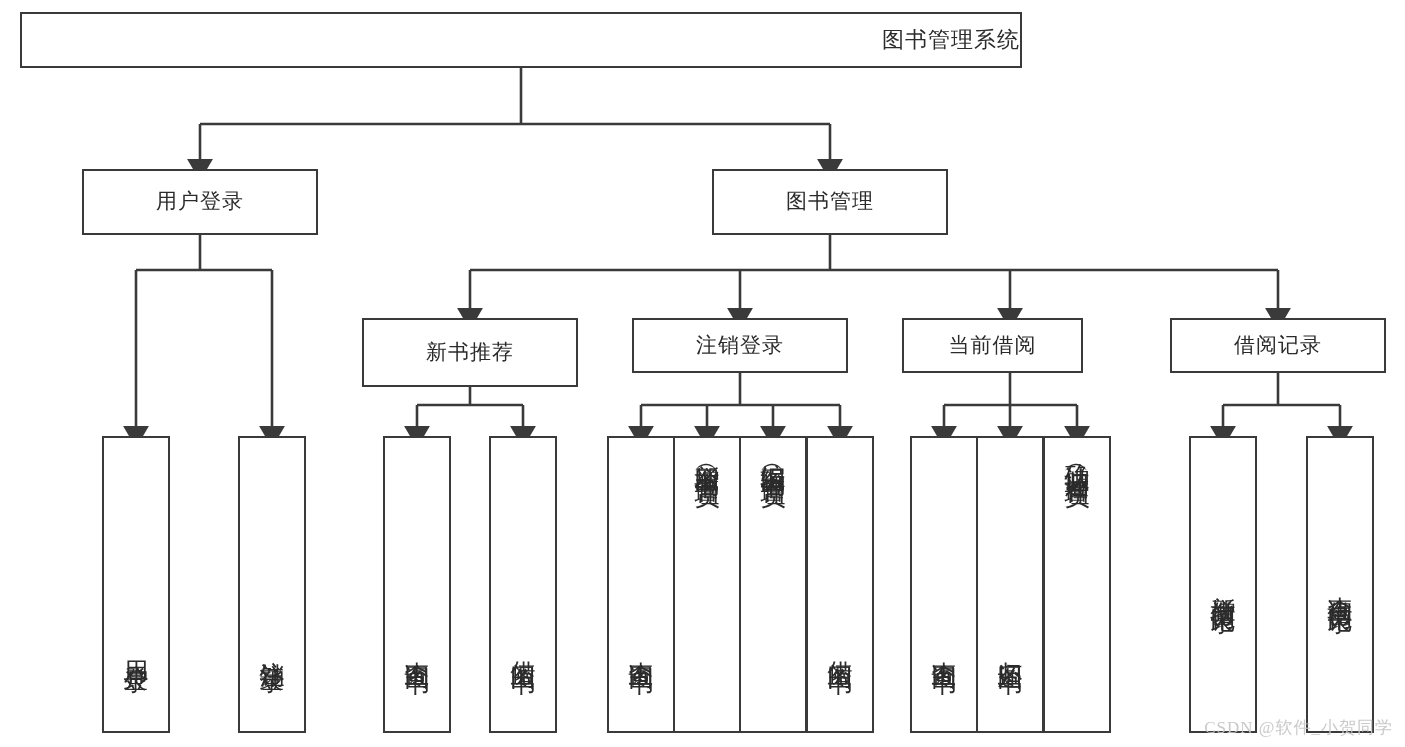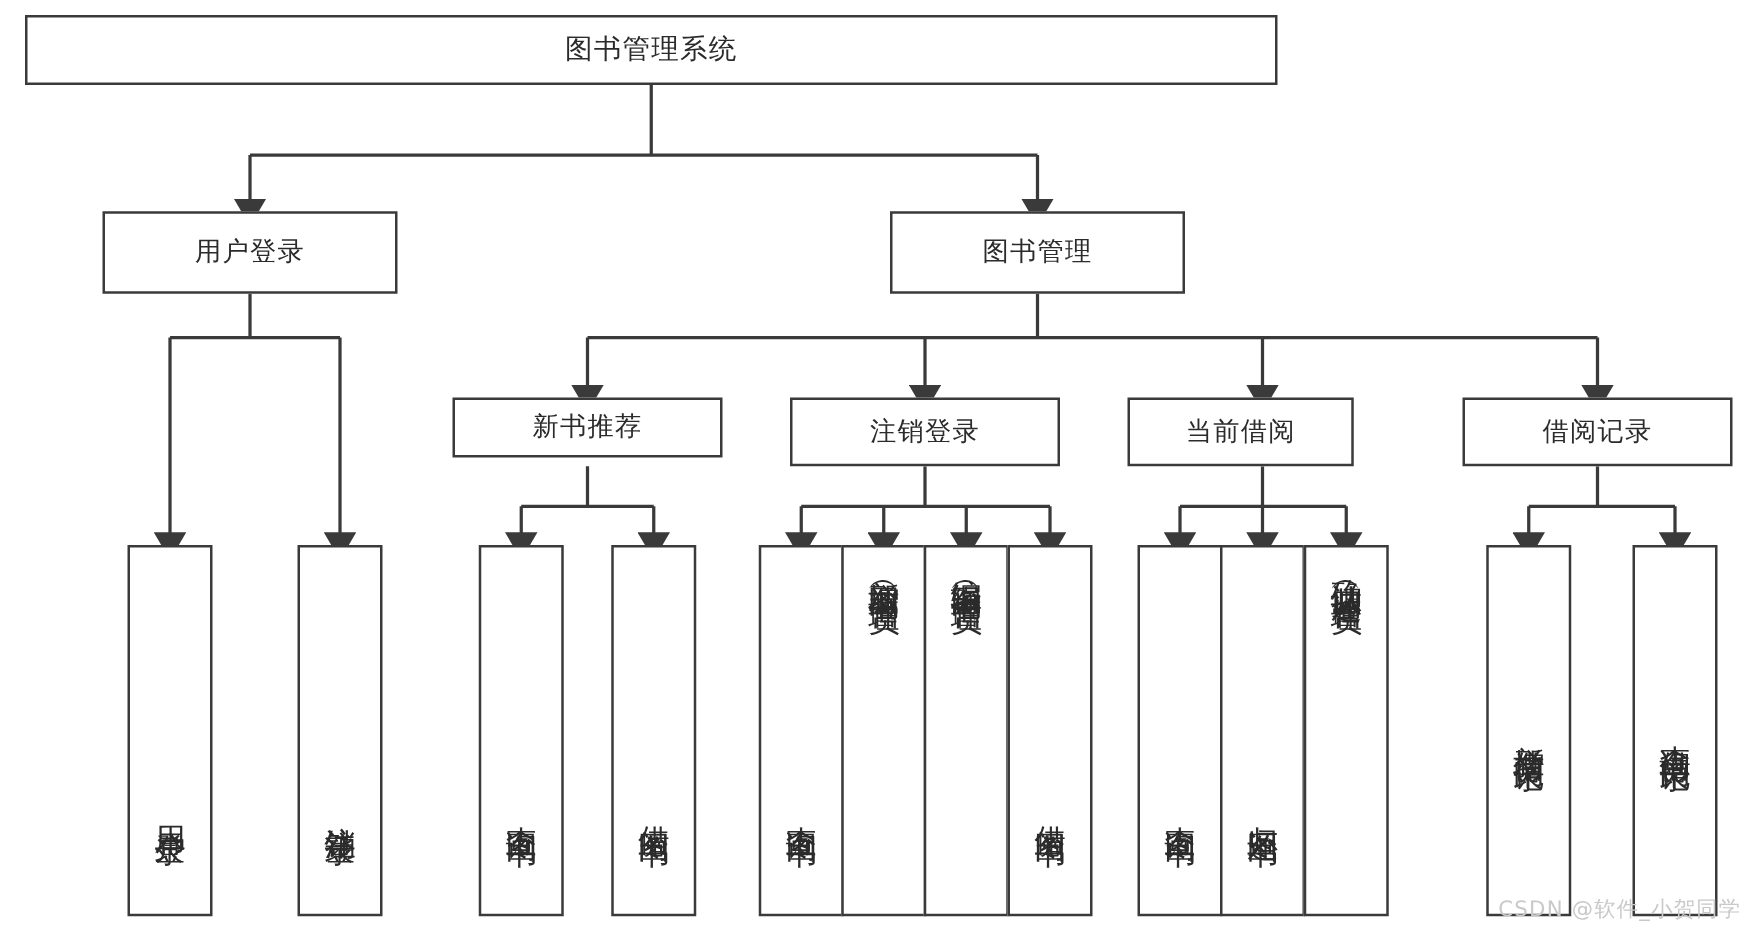--- a/index.html
+++ b/index.html
@@ -56,20 +56,21 @@
   .leaf.align-mid .vlbl{top:50%;transform:translate(-50%,-50%);}
   .leaf.align-low .vlbl{bottom:78px;}
 
   .watermark{
     position:absolute;
     right:12px;bottom:8px;
     color:#c9c9c9;
     font-size:17px;
     letter-spacing:1px;
     white-space:nowrap;
+    font-family:Liberation Serif, serif;
   }
 </style>
 </head>
 <body>
 
 <div id="canvas">
 
   <svg class="lines" viewBox="0 0 1405 747">
     <defs>
       <marker id="arrow" markerWidth="9" markerHeight="10" refX="1.2" refY="5" orient="auto" markerUnits="strokeWidth">
@@ -113,32 +114,32 @@
       <path d="M1010,405 L1010,429" marker-end="url(#arrow)"></path>
       <path d="M1077,405 L1077,429" marker-end="url(#arrow)"></path>
 
       <path d="M1278,373 L1278,405"></path>
       <path d="M1223,405 L1340,405"></path>
       <path d="M1223,405 L1223,429" marker-end="url(#arrow)"></path>
       <path d="M1340,405 L1340,429" marker-end="url(#arrow)"></path>
     </g>
   </svg>
 
-  <div class="node root" style="left:20px;top:12px;width:1002px;height:56px;">
+  <div class="node root" style="left:20px;top:12px;width:1002px;height:56px;justify-content:flex-end;">
     <span class="lbl">图书管理系统</span>
   </div>
 
   <div class="node lvl2" style="left:82px;top:169px;width:236px;height:66px;">
     <span class="lbl">用户登录</span>
   </div>
   <div class="node lvl2" style="left:712px;top:169px;width:236px;height:66px;text-align:center;">
     <span class="lbl">图书管理</span>
   </div>
 
-  <div class="node lvl3" style="left:362px;top:318px;width:216px;height:48px;">
+  <div class="node lvl3" style="left:362px;top:318px;width:216px;height:69px;">
     <span class="lbl">新书推荐</span>
   </div>
   <div class="node lvl3" style="left:632px;top:318px;width:216px;height:55px;">
     <span class="lbl">注销登录</span>
   </div>
   <div class="node lvl3" style="left:902px;top:318px;width:181px;height:55px;">
     <span class="lbl">当前借阅</span>
   </div>
   <div class="node lvl3" style="left:1170px;top:318px;width:216px;height:55px;">
     <span class="lbl">借阅记录</span>

